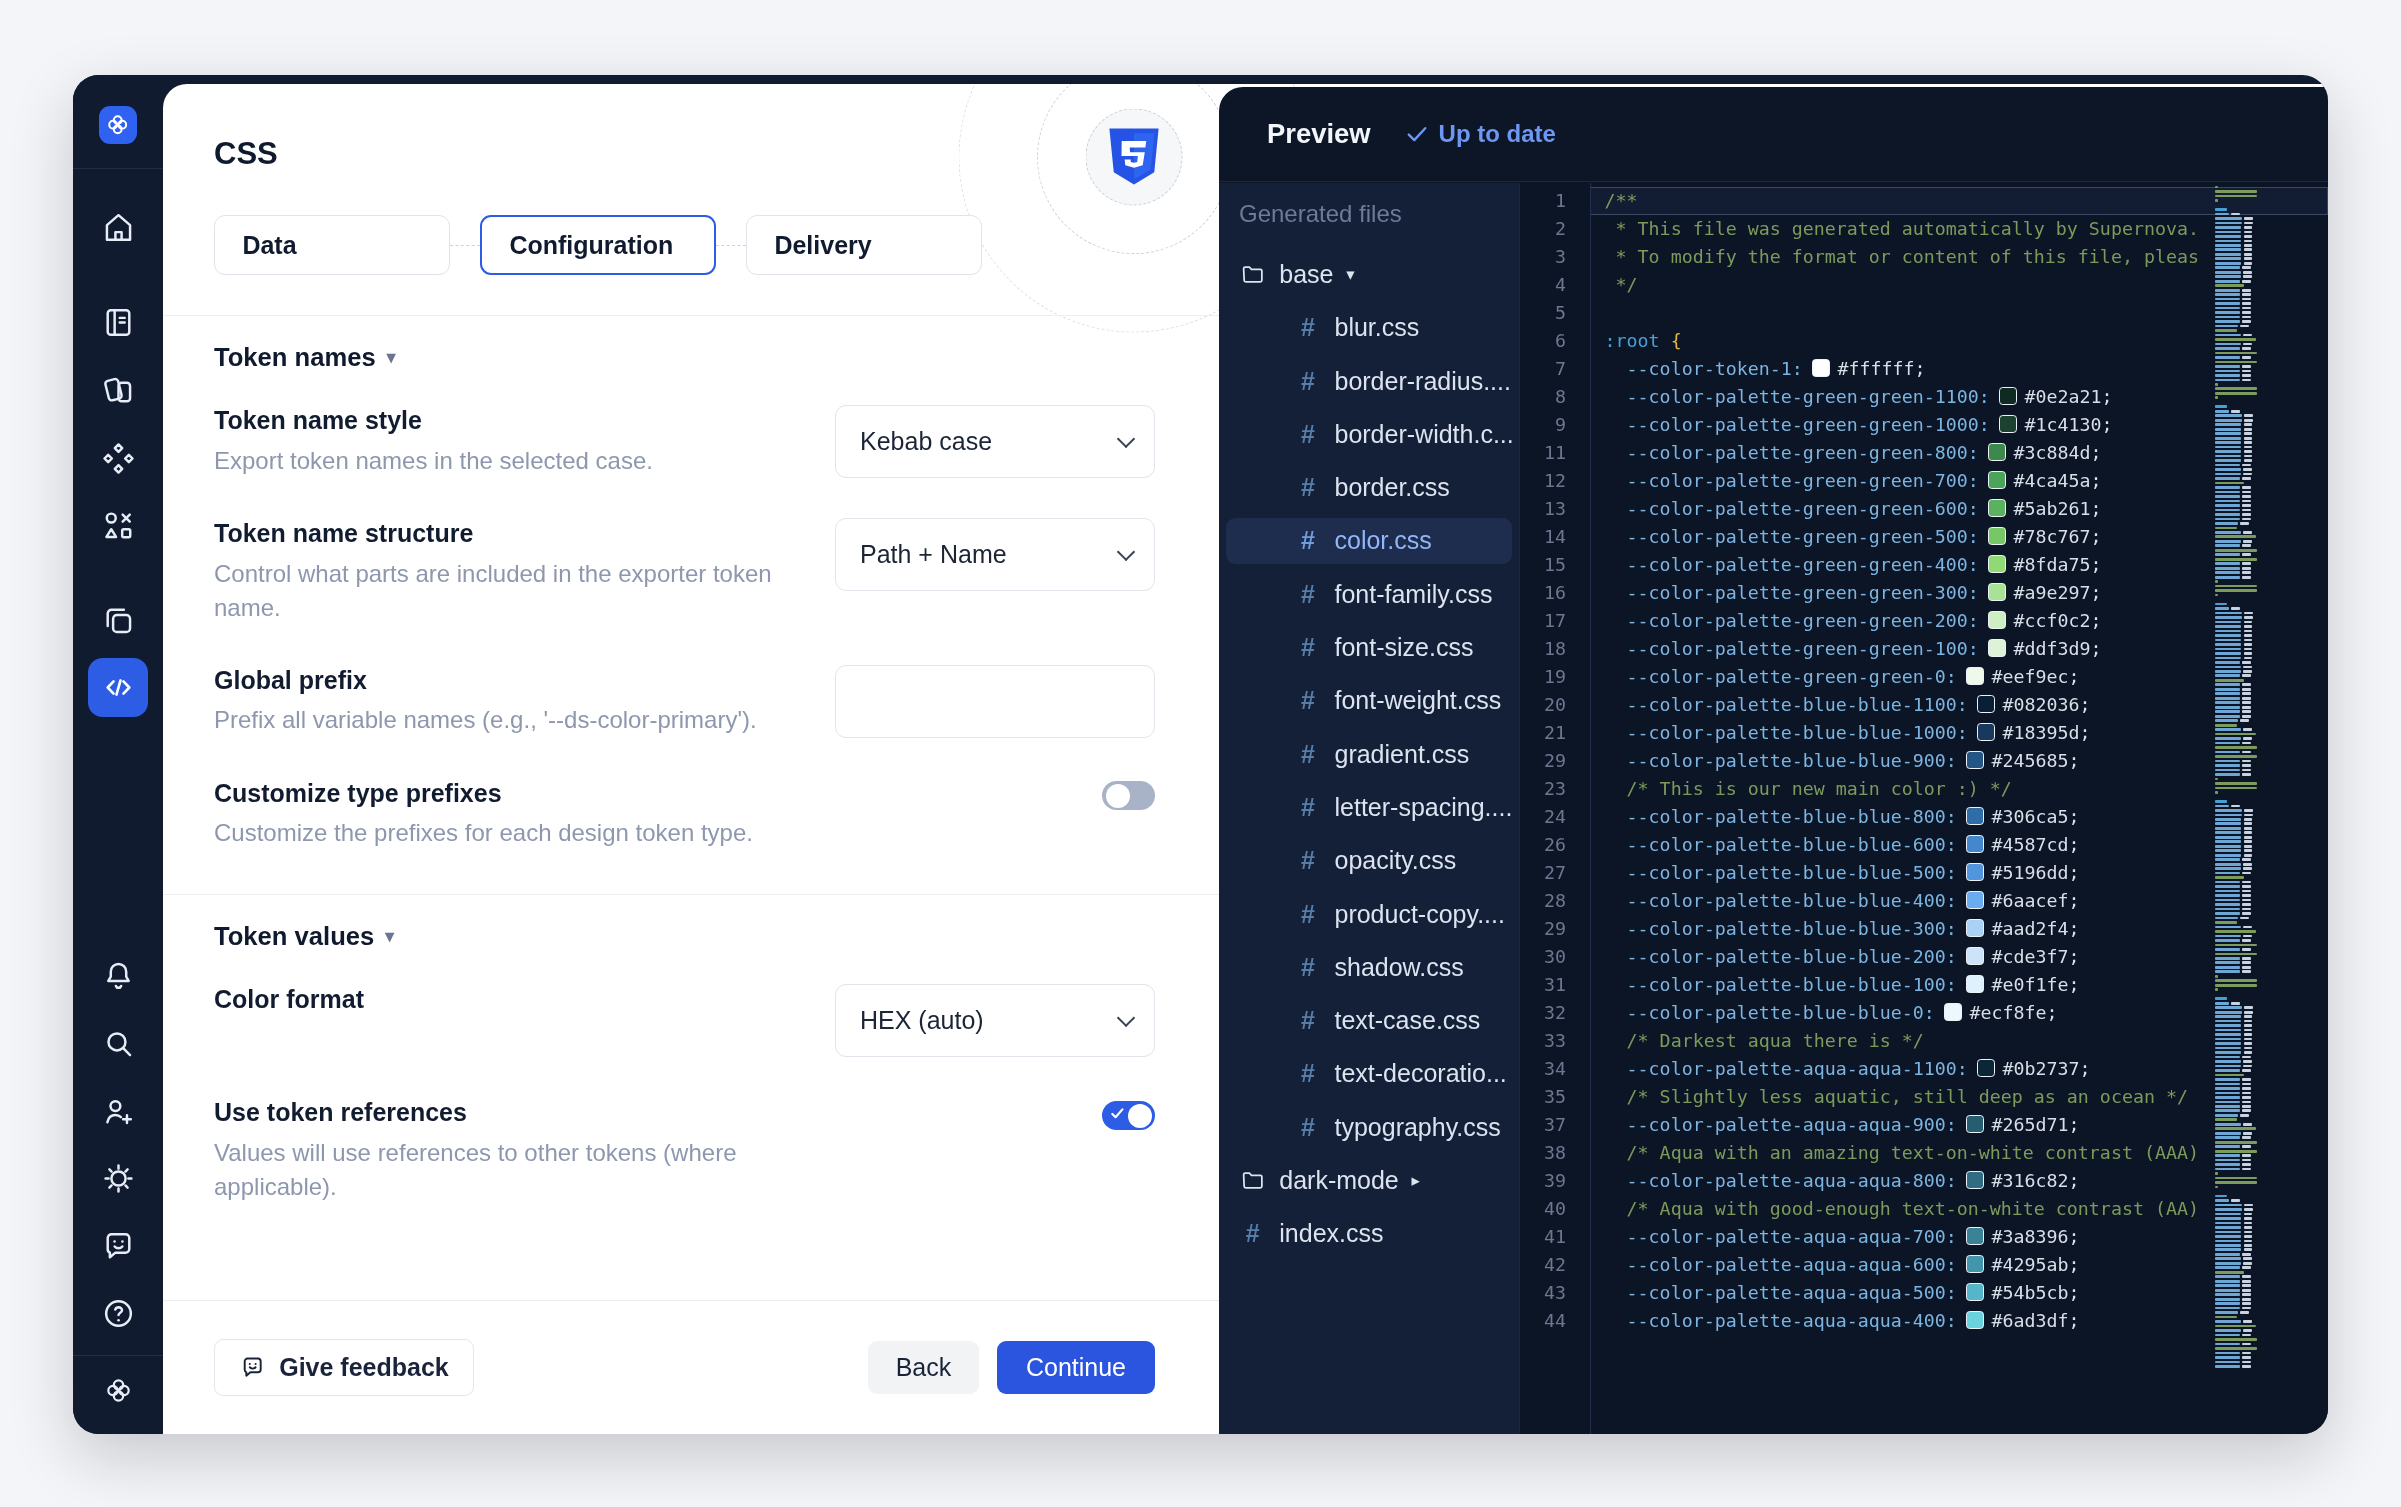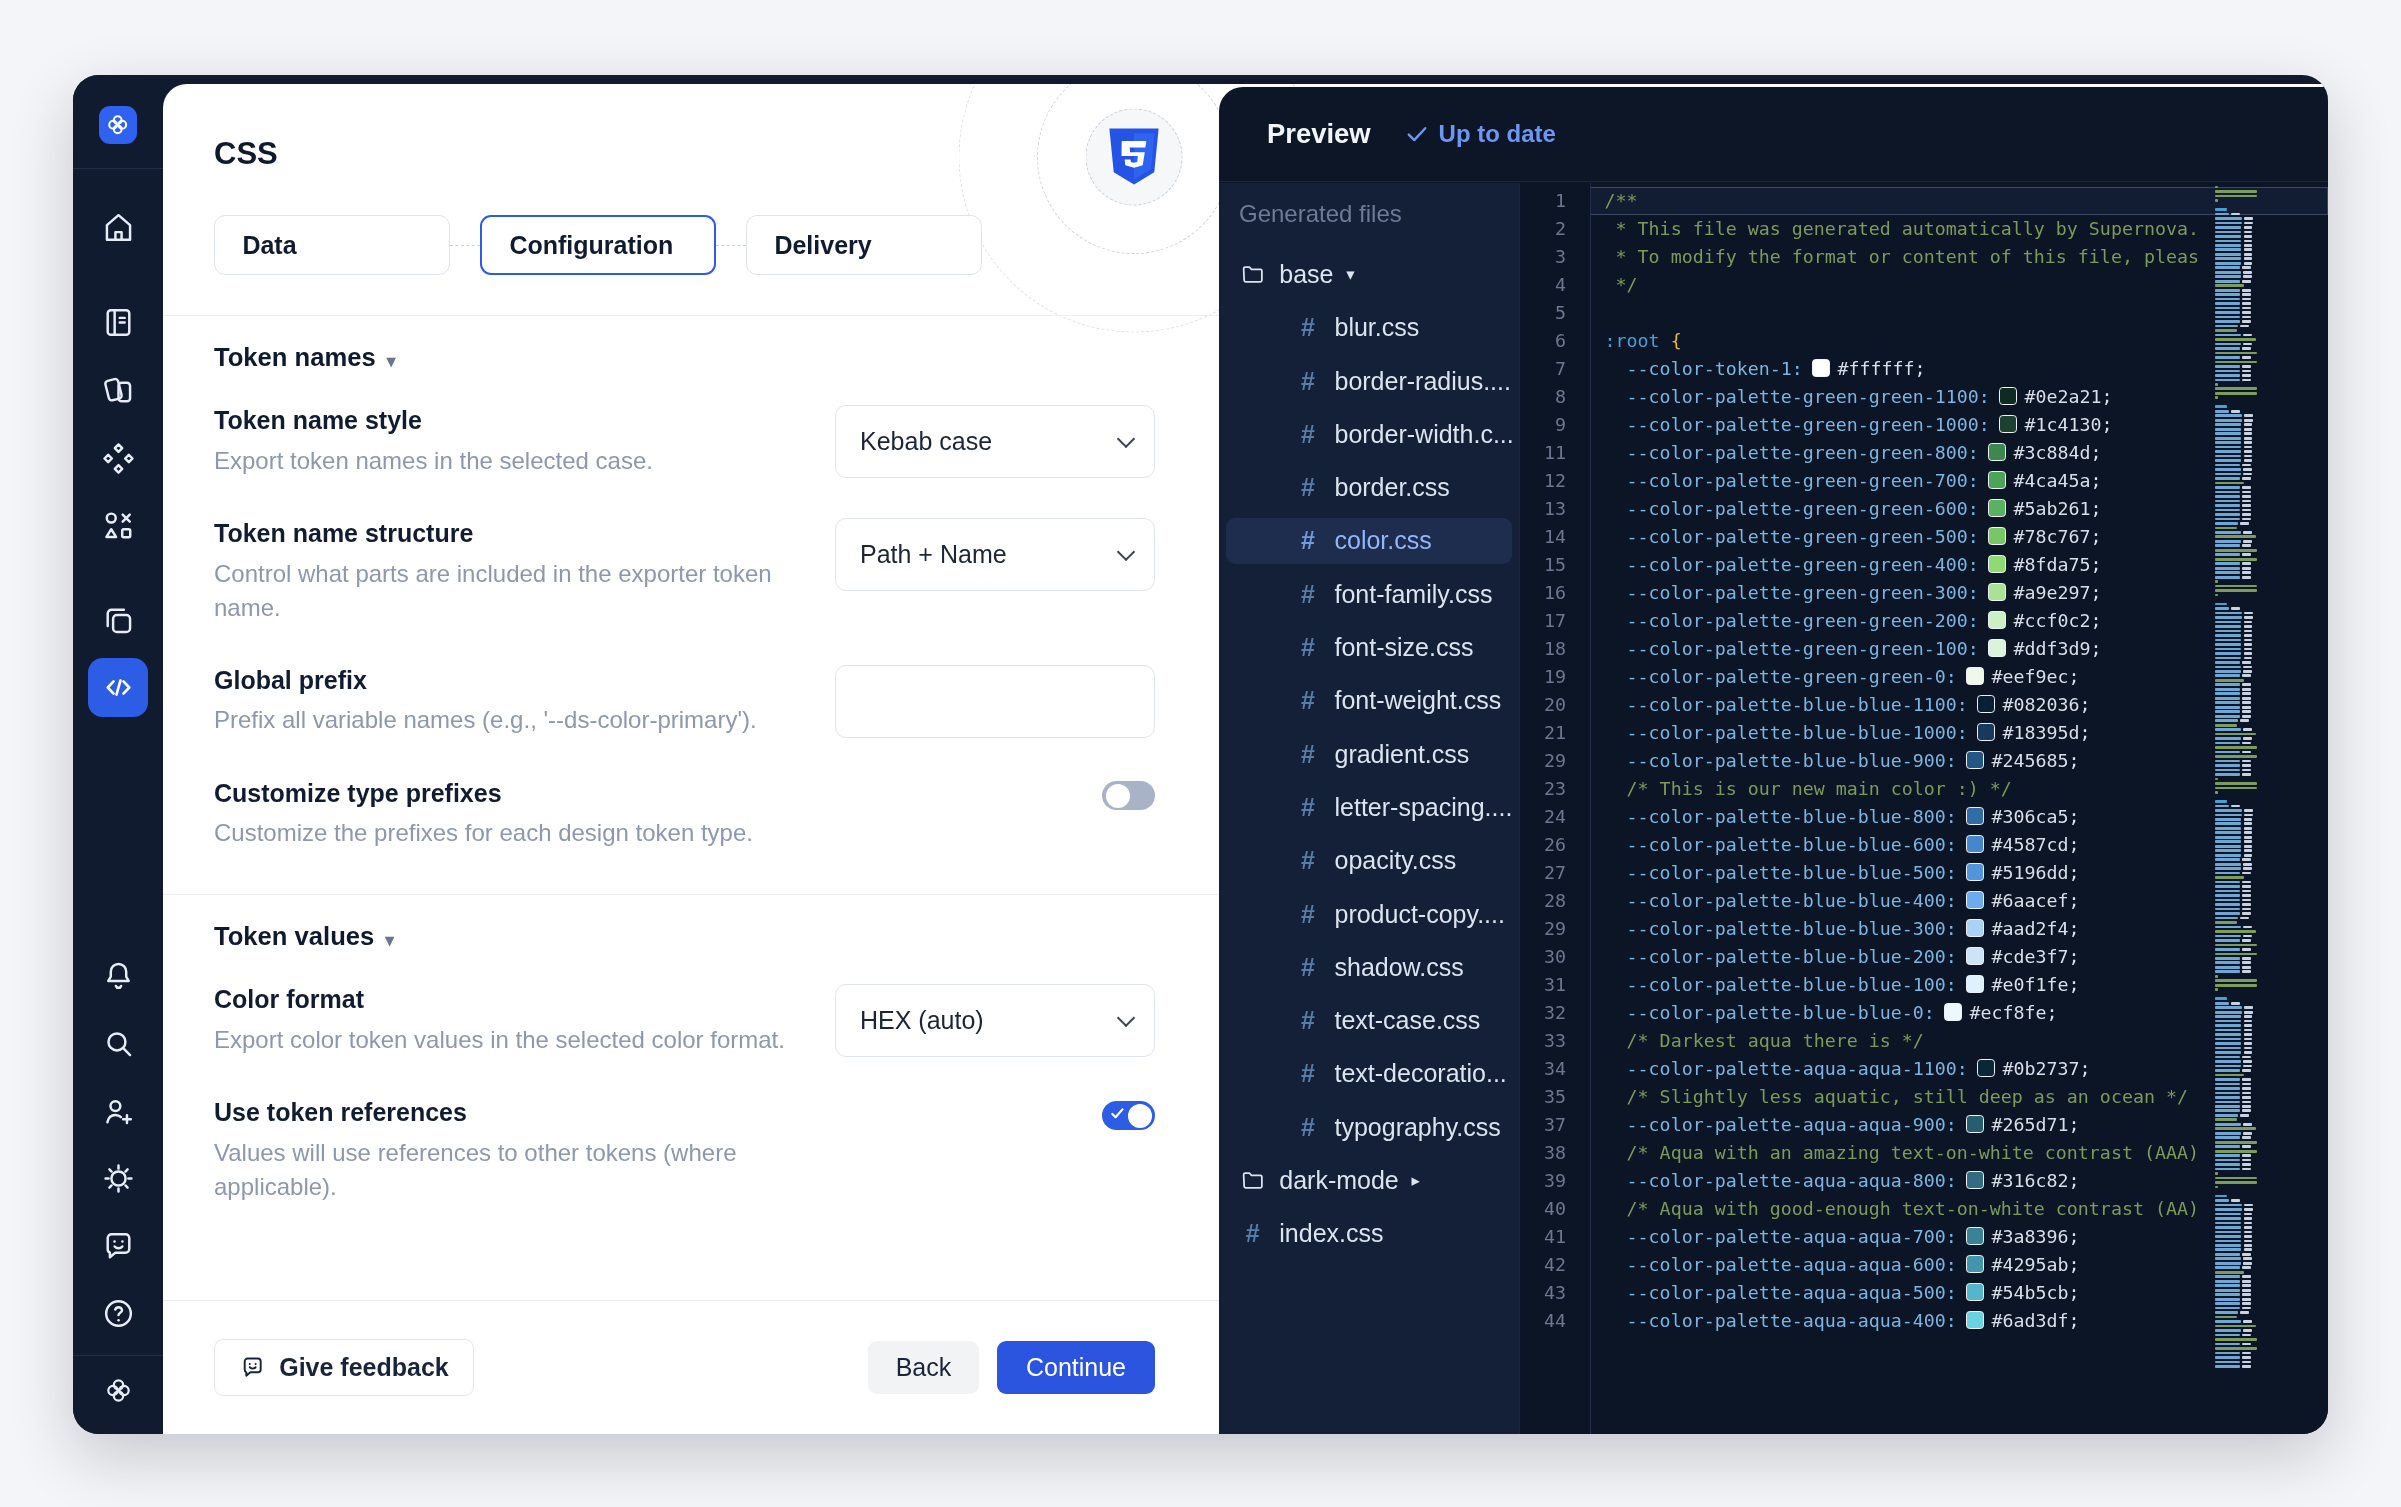--- a/index.html
+++ b/index.html
@@ -29,21 +29,21 @@
   .deco .ring2{width:351px;height:351px;border:1.8px dashed #dce0e8;}
   .deco .chip-circle{width:97px;height:97px;background:#f6f7f9;border:1.8px dashed #c6ccd8;display:flex;align-items:center;justify-content:center;}
 
   .content{position:absolute;left:0;top:0;width:1056px;height:1216px;padding:51px 64px 0 51px;overflow:hidden;z-index:1;}
   .page-title{font-size:31px;font-weight:700;color:#101a2e;line-height:37px;margin:0;}
   .steps{display:flex;align-items:center;margin-top:43px;}
   .step-btn{width:236px;height:60px;border:1.8px solid #dfe3ea;border-radius:11px;background:#fff;font-size:25px;font-weight:700;color:#111b30;text-align:left;padding:0 0 0 27.4px;font-family:inherit;cursor:pointer;}
   .step-btn.active{border:2.7px solid #2d5ce5;}
   .conn{width:30px;border-top:1.8px dashed #ccd2dc;}
   .hr{height:0.9px;background:#eceef2;margin:40px -64px 0 -51px;}
-  .sec-head{margin-top:27.4px;display:flex;align-items:flex-end;font-size:25.6px;font-weight:700;color:#101a2e;cursor:pointer;}
+  .sec-head{margin-top:27.4px;display:flex;align-items:center;font-size:25.6px;font-weight:700;color:#101a2e;cursor:pointer;}
   .sec-head .caret{margin-left:11px;font-size:17.4px;color:#6b7590;}
   .row{display:flex;align-items:flex-start;margin-top:40px;}
   .row.firstrow{margin-top:33px;}
   .row-text{flex:1;padding-right:37px;}
   .row-label{font-size:25px;font-weight:700;color:#121c30;line-height:31px;}
   .row-desc{font-size:24px;color:#8d97ad;line-height:34px;margin-top:7.3px;max-width:585px;}
   .select,.text-input{width:320px;height:73px;border:1.8px solid #e0e4eb;border-radius:11px;background:#fff;flex:none;}
   .select{display:flex;align-items:center;padding:0 24px;cursor:pointer;}
   .select-value{font-size:25px;color:#1c2536;flex:1;}
   .chev{width:12.8px;height:12.8px;border-right:2.3px solid #3a4357;border-bottom:2.3px solid #3a4357;transform:rotate(45deg) translateY(-3.7px);flex:none;}
@@ -293,21 +293,20 @@
       <div class="hr" style="margin-top:44px"></div>
 
       <div class="sec-head">
         <span>Token values</span>
         <span class="caret">▾</span>
       </div>
 
       <div class="row firstrow">
         <div class="row-text">
           <div class="row-label">Color format</div>
-          <div class="row-desc">Export color token values in the selected color format.</div>
         </div>
         <div class="select">
           <span class="select-value">HEX (auto)</span>
           <span class="chev"></span>
         </div>
       </div>
 
 
       <div class="row">
         <div class="row-text">

